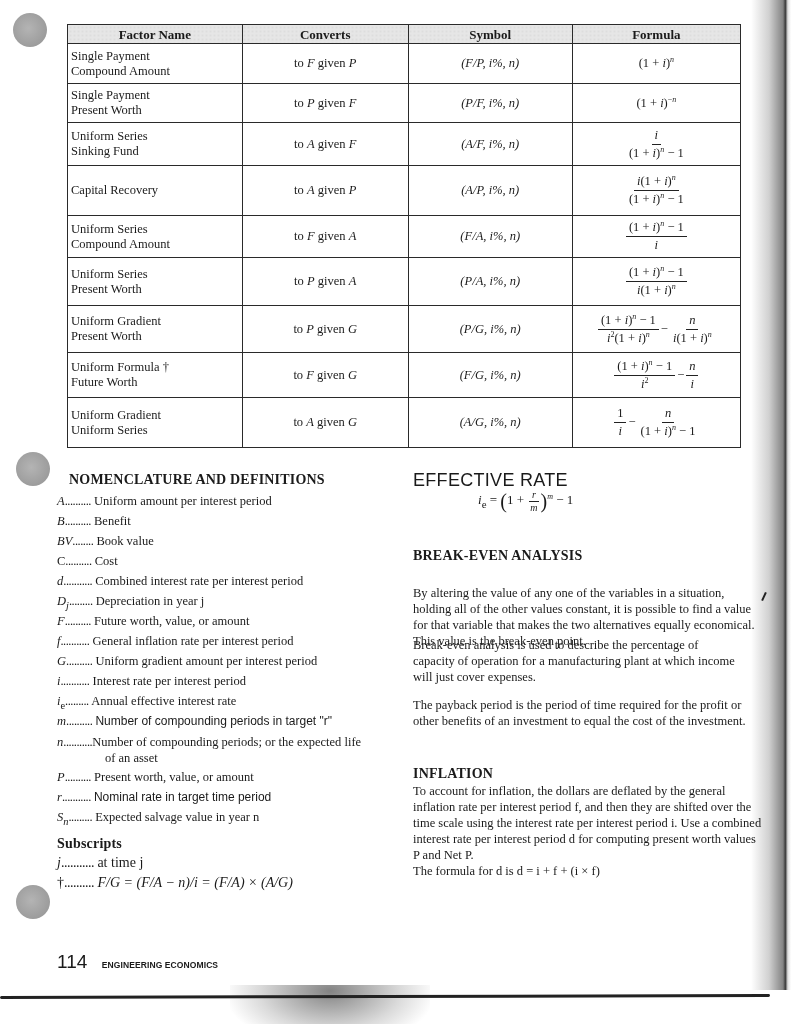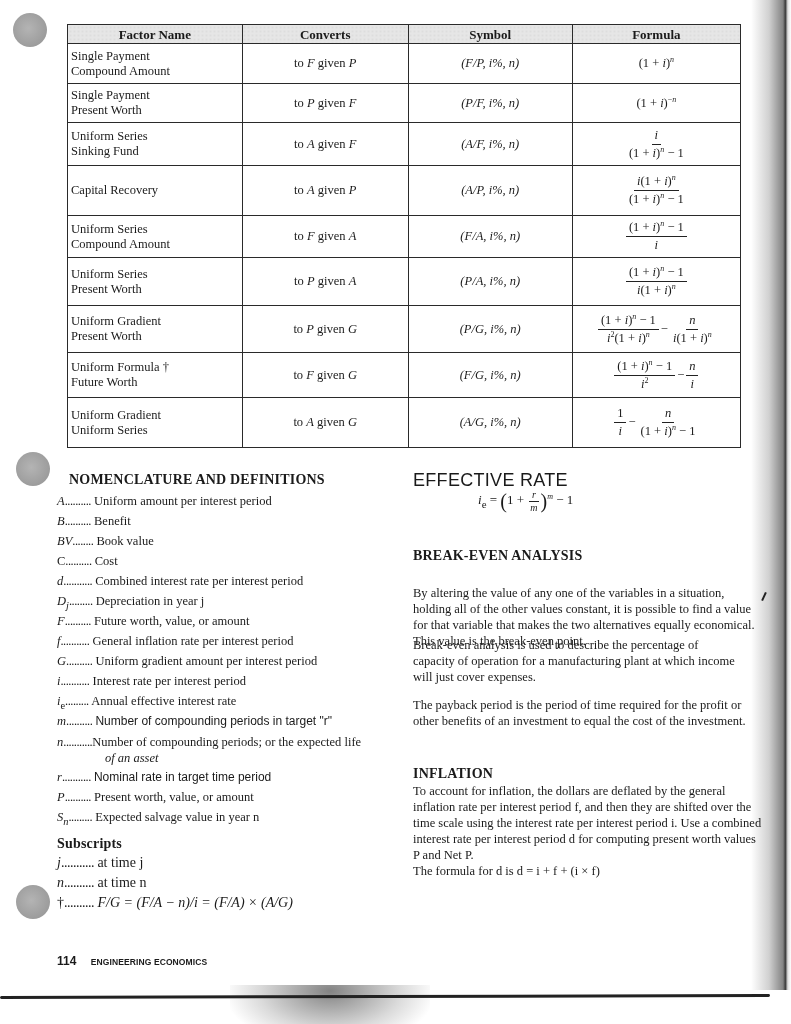--- a/index.html
+++ b/index.html
@@ -48,30 +48,30 @@
   
   .sec-title { position: absolute; font-weight: bold; font-size: 14px; letter-spacing: 0.2px; }
   .sans-title { position: absolute; font-family: "Liberation Sans", "DejaVu Sans", sans-serif;
     font-size: 18px; font-weight: normal; letter-spacing: 0.3px; }
   .def-list { position: absolute; left: 57px; top: 491px; width: 330px; font-size: 12.5px; }
   .def-row { position: relative; height: 20px; line-height: 20px; white-space: nowrap; }
   .def-row .sym { font-style: italic; }
   .def-row .dots { letter-spacing: -0.5px; }
   .def-row .desc-sans { font-family: "Liberation Sans", "DejaVu Sans", sans-serif; font-size: 12px; }
   .def-row.tall { height: 36px; line-height: 16px; padding-top: 3px; box-sizing: border-box; }
-  .def-row .cont { display: block; padding-left: 48px; font-style: italic; }
+  .def-row .cont { display: block; padding-left: 48px; }
 
   .subs-list { position: absolute; left: 57px; top: 853px; font-size: 14px; }
   .subs-list .def-row { height: 20px; }
 
   .para { position: absolute; left: 413px; width: 350px; font-size: 12.5px; line-height: 16px; margin: 0; }
   .eff-formula { position: absolute; left: 478px; top: 490px; font-size: 13px; }
 
   .footer { position: absolute; left: 57px; top: 951px; font-family: "Liberation Sans", "DejaVu Sans", sans-serif; }
-  .footer .num { font-size: 12px; font-weight: bold; }
+  .footer .num { font-size: 19px; font-weight: normal; }
   .footer .lbl { font-size: 8.5px; font-weight: bold; margin-left: 10px; letter-spacing: 0.1px; }
 
   .stray-mark { position: absolute; left: 763px; top: 592px; width: 2px; height: 9px; background: #222; transform: rotate(25deg); }
 </style>
 </head>
 <body>
 
 <div class="page">
 
   <div class="hole" style="left:13px; top:13px;"></div>
@@ -214,29 +214,28 @@
     <div class="def-row"><span>C</span><span class="dots">..........</span> <span>Cost</span></div>
     <div class="def-row"><span class="sym">d</span><span class="dots">...........</span> <span>Combined interest rate per interest period</span></div>
     <div class="def-row"><span class="sym">D</span><sub class="it">j</sub><span class="dots">.........</span> <span>Depreciation in year j</span></div>
     <div class="def-row"><span class="sym">F</span><span class="dots">..........</span> <span>Future worth, value, or amount</span></div>
     <div class="def-row"><span class="sym">f</span><span class="dots">...........</span> <span>General inflation rate per interest period</span></div>
     <div class="def-row"><span class="sym">G</span><span class="dots">..........</span> <span>Uniform gradient amount per interest period</span></div>
     <div class="def-row"><span class="sym">i</span><span class="dots">...........</span> <span>Interest rate per interest period</span></div>
     <div class="def-row"><span class="sym">i</span><sub>e</sub><span class="dots">.........</span> <span>Annual effective interest rate</span></div>
     <div class="def-row"><span class="sym">m</span><span class="dots">..........</span> <span class="desc-sans">Number of compounding periods in target "r"</span></div>
     <div class="def-row tall"><span class="sym">n</span><span class="dots">...........</span><span>Number of compounding periods; or the expected life</span><span class="cont">of an asset</span></div>
+    <div class="def-row"><span class="sym">P</span><span class="dots">..........</span> <span>Present worth, value, or amount</span></div>
     <div class="def-row"><span class="sym">r</span><span class="dots">...........</span> <span class="desc-sans">Nominal rate in target time period</span></div>
-    <div class="def-row"><span class="sym">P</span><span class="dots">..........</span> <span>Present worth, value, or amount</span></div>
     <div class="def-row"><span class="sym">S</span><sub class="it">n</sub><span class="dots">.........</span> <span>Expected salvage value in year n</span></div>
   </div>
 
   <div class="sec-title" style="left:57px; top:836px;">Subscripts</div>
   <div class="subs-list">
     <div class="def-row"><span class="sym">j</span><span class="dots">...........</span> <span>at time j</span></div>
-    <div class="def-row"><span class="sym">n</span><span class="dots">..........</span> <span>at time n</span></div>
     <div class="def-row"><span>†</span><span class="dots">..........</span> <span class="it">F/G = (F/A − n)/i = (F/A) × (A/G)</span></div>
   </div>
 
   <div class="sans-title" style="left:413px; top:470px;">EFFECTIVE RATE</div>
   <div class="eff-formula">
     <i>i</i><sub>e</sub> = <span style="font-size:20px; vertical-align:middle;">(</span>1 + <span class="frac" style="font-size:10px;">
         <span class="num" style="line-height:10px;"><i>r</i></span>
         <span class="den" style="line-height:10px;"><i>m</i></span>
       </span><span style="font-size:20px; vertical-align:middle;">)</span><sup><i>m</i></sup> − 1
   </div>

